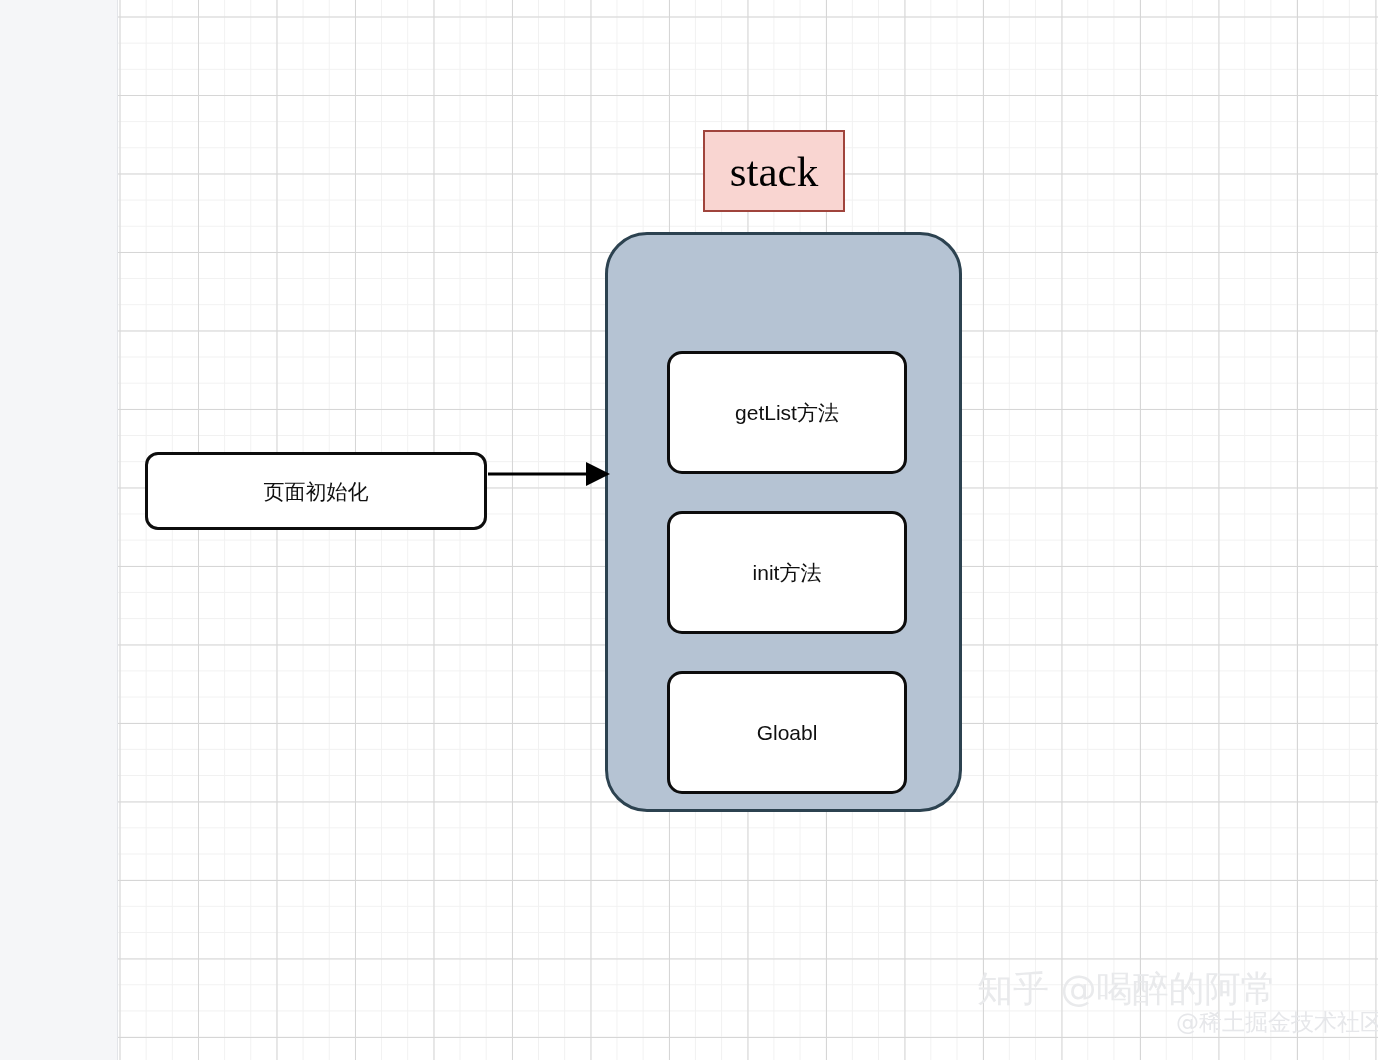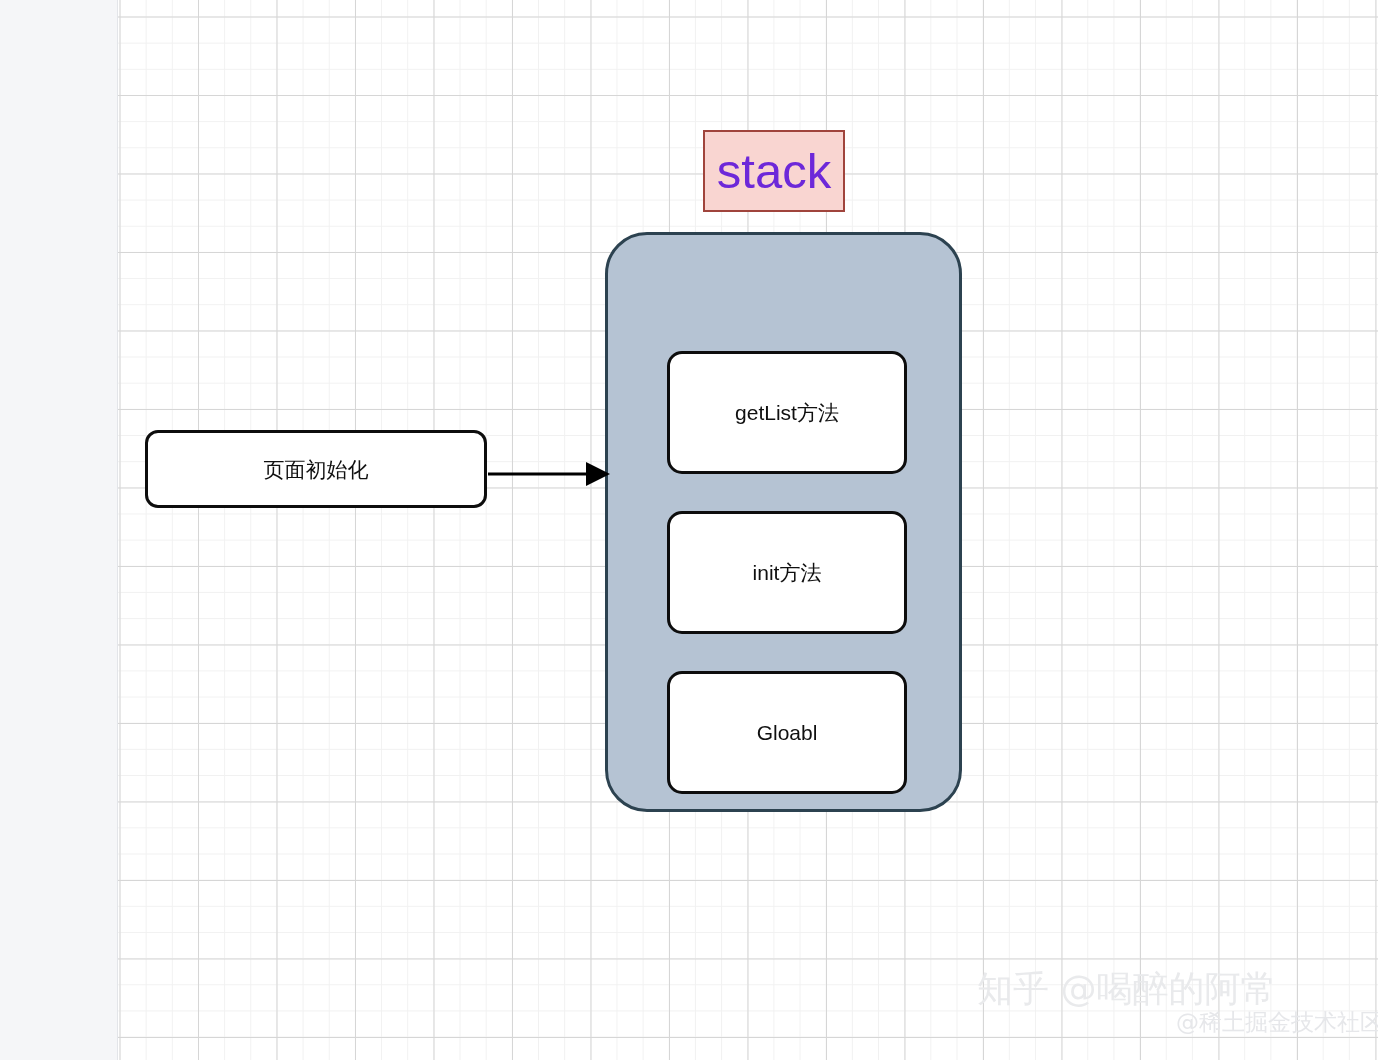--- a/index.html
+++ b/index.html
@@ -66,24 +66,25 @@
     width: 142px;
     height: 82px;
     background: #f9d5d1;
     border: 2px solid #a0443c;
     box-sizing: border-box;
     display: flex;
     align-items: center;
     justify-content: center;
   }
   #stack-label .txt {
-    font-size: 49px;
-    line-height: 1;
-    color: #6d28d9;
+    font-size: 43px;
+    line-height: 1;
+    color: #000000;
     letter-spacing: 0px;
+    font-family: Liberation Serif, serif;
   }
 
   
   #stack-container {
     position: absolute;
     left: 605px;
     top: 232px;
     width: 357px;
     height: 580px;
     background: #b5c3d3;
@@ -113,21 +114,21 @@
     line-height: 1;
   }
   #frame-0 { top: 116px; }
   #frame-1 { top: 276px; }
   #frame-2 { top: 436px; }
 
   
   #source-node {
     position: absolute;
     left: 145px;
-    top: 430px;
+    top: 452px;
     width: 342px;
     height: 78px;
     background: #ffffff;
     border: 3px solid #0d0d0d;
     border-radius: 13px;
     box-sizing: border-box;
     display: flex;
     align-items: center;
     justify-content: center;
   }

